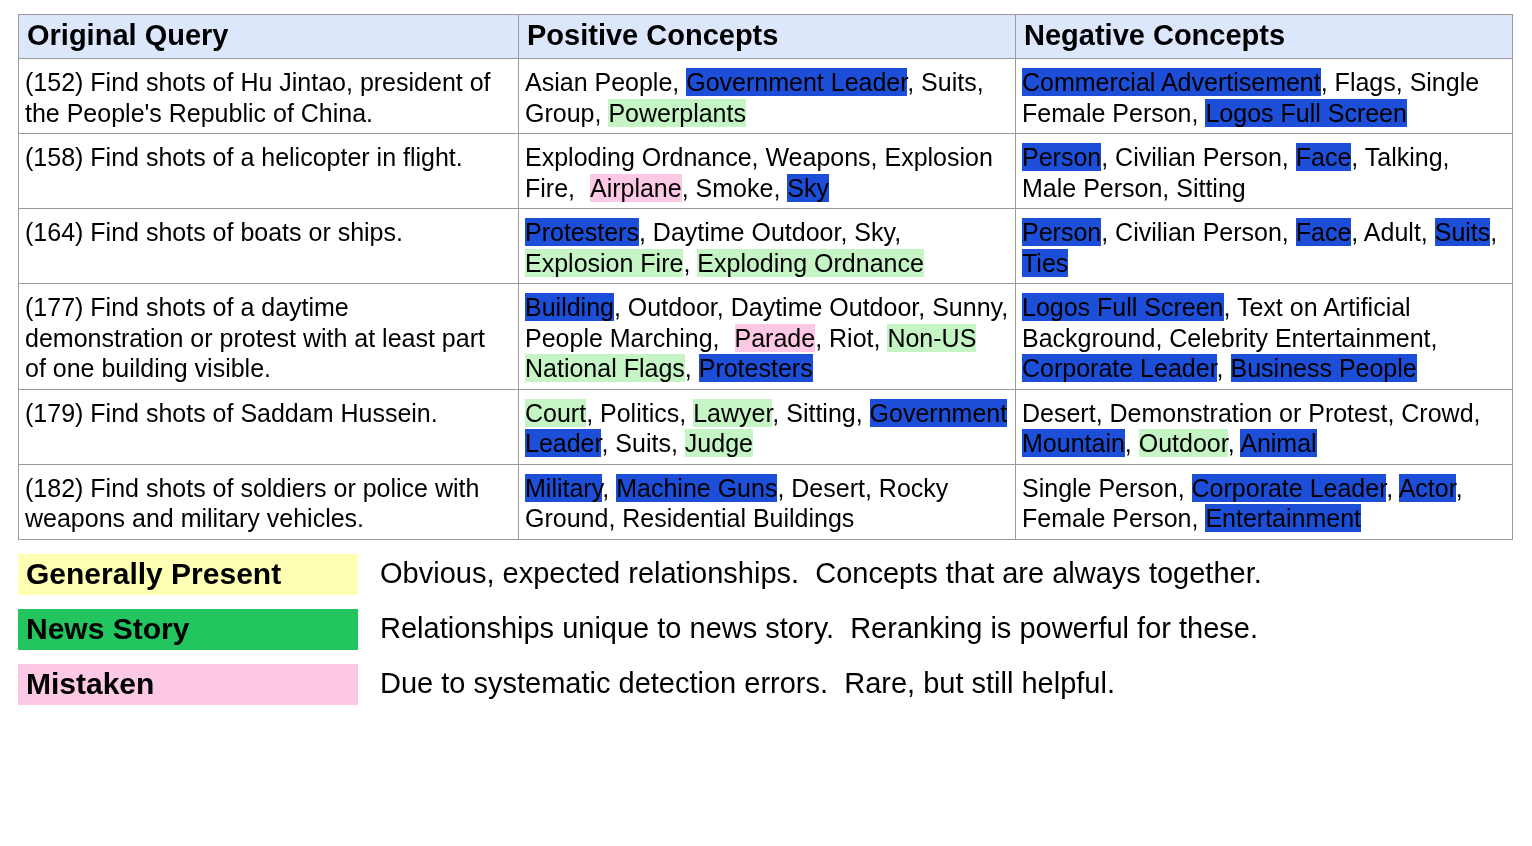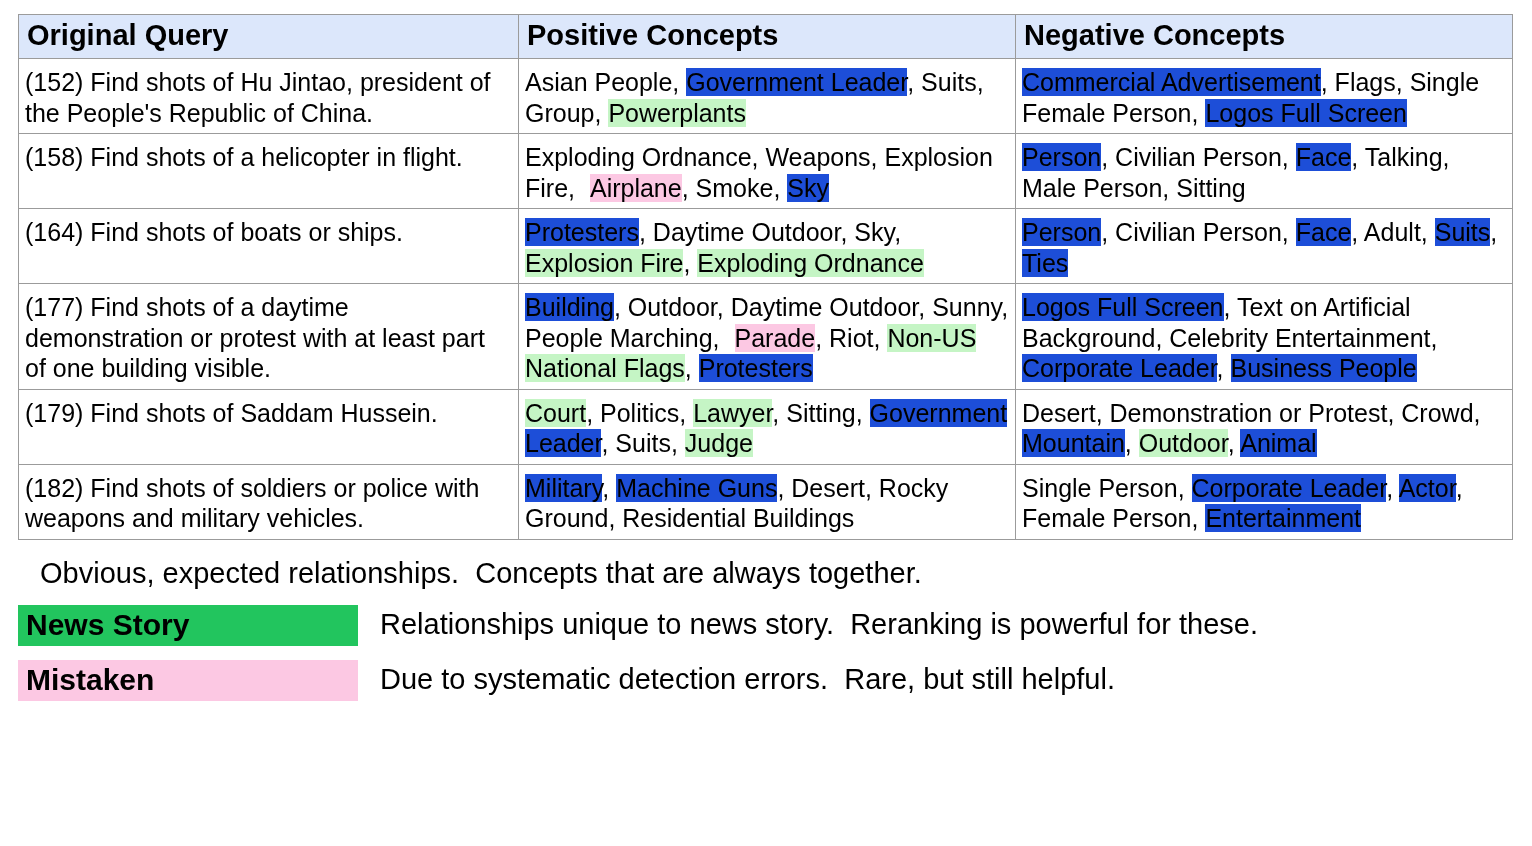--- a/index.html
+++ b/index.html
@@ -144,20 +144,21 @@
         <tr>
           <td class="query">(182) Find shots of soldiers or police with weapons and military vehicles.</td>
           <td class="concepts"><span class="hl-yellow">Military</span><span>, </span><span class="hl-yellow">Machine Guns</span><span>, Desert, Rocky Ground, Residential Buildings</span></td>
           <td class="concepts"><span>Single Person, </span><span class="hl-yellow">Corporate Leader</span><span>, </span><span class="hl-yellow">Actor</span><span>, Female Person, </span><span class="hl-yellow">Entertainment</span></td>
         </tr>
       </tbody>
   </table>
 
   <div class="legend" id="legend">
       <div class="legend-row">
+        <div class="legend-key k-yellow">Generally Present</div>
         <div class="legend-desc">Obvious, expected relationships.  Concepts that are always together.</div>
       </div>
       <div class="legend-row">
         <div class="legend-key k-green">News Story</div>
         <div class="legend-desc">Relationships unique to news story.  Reranking is powerful for these.</div>
       </div>
       <div class="legend-row">
         <div class="legend-key k-pink">Mistaken</div>
         <div class="legend-desc">Due to systematic detection errors.  Rare, but still helpful.</div>
       </div>

